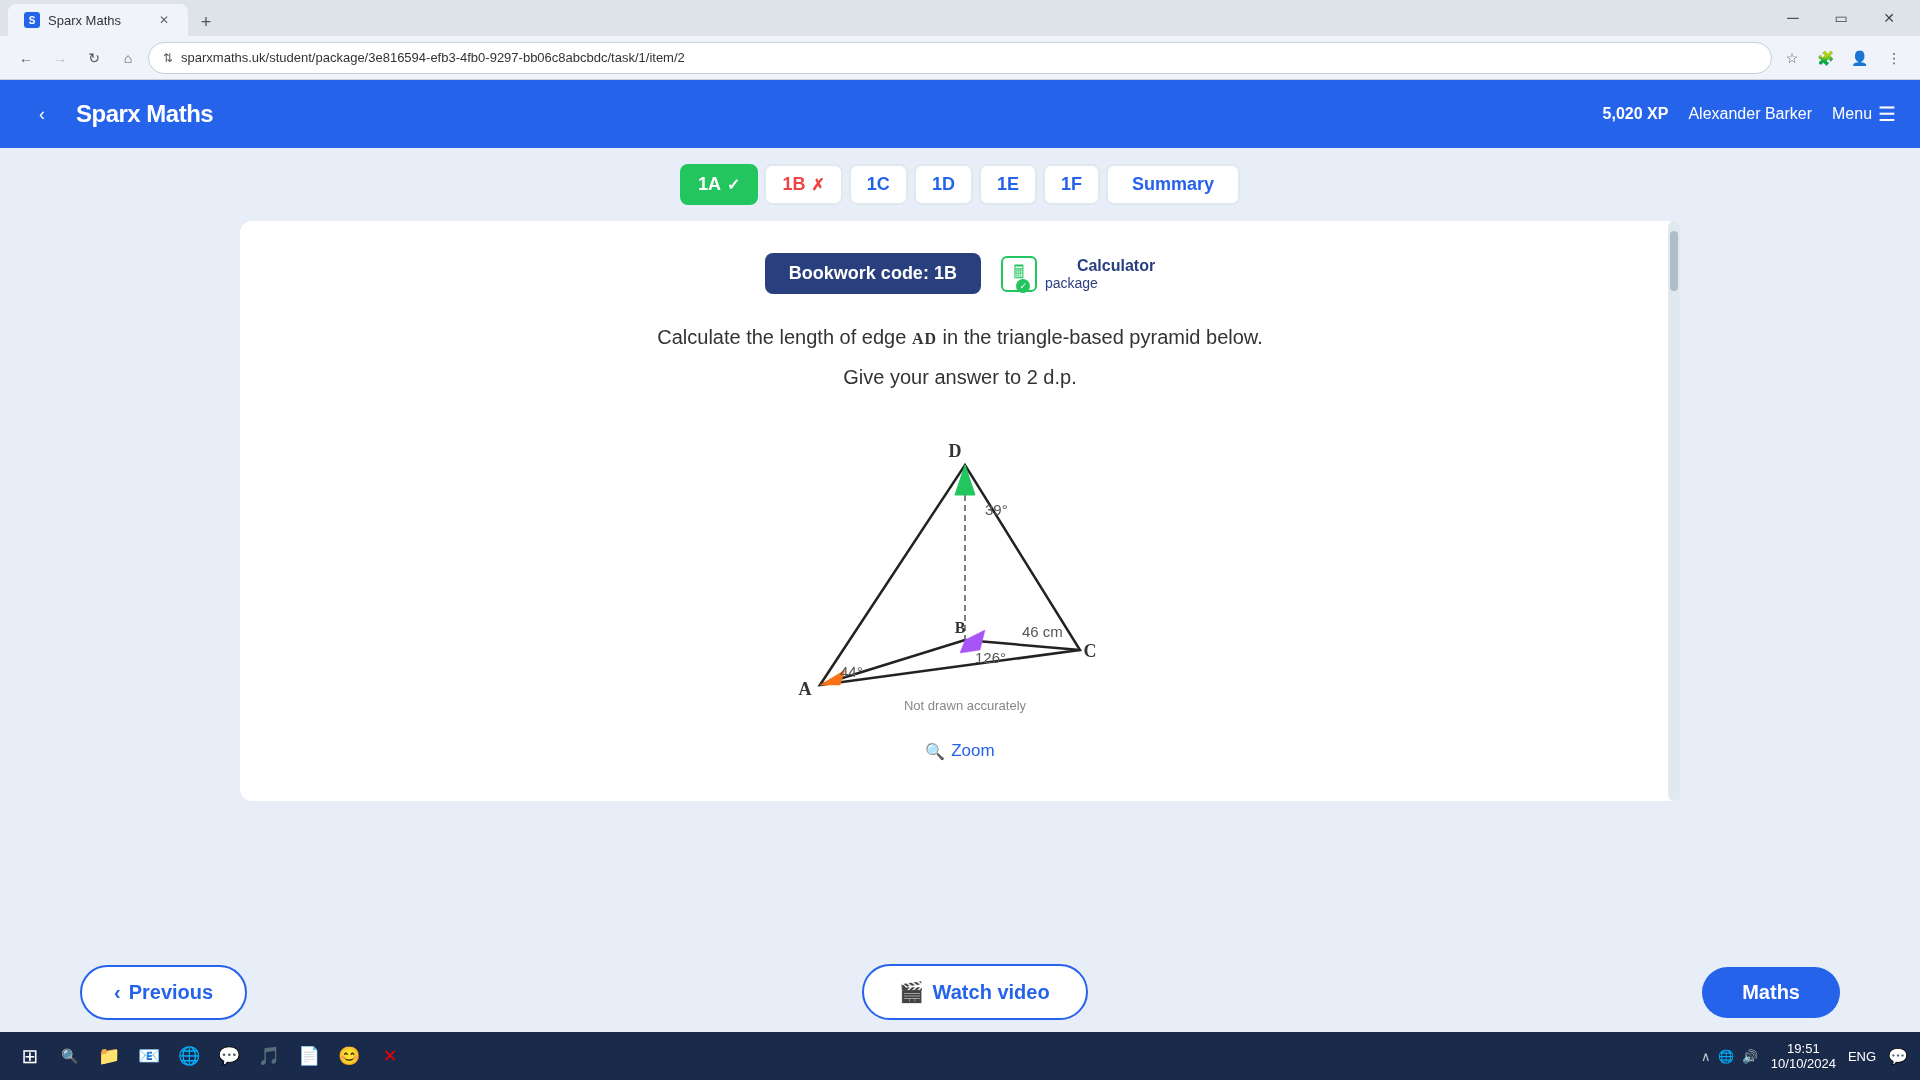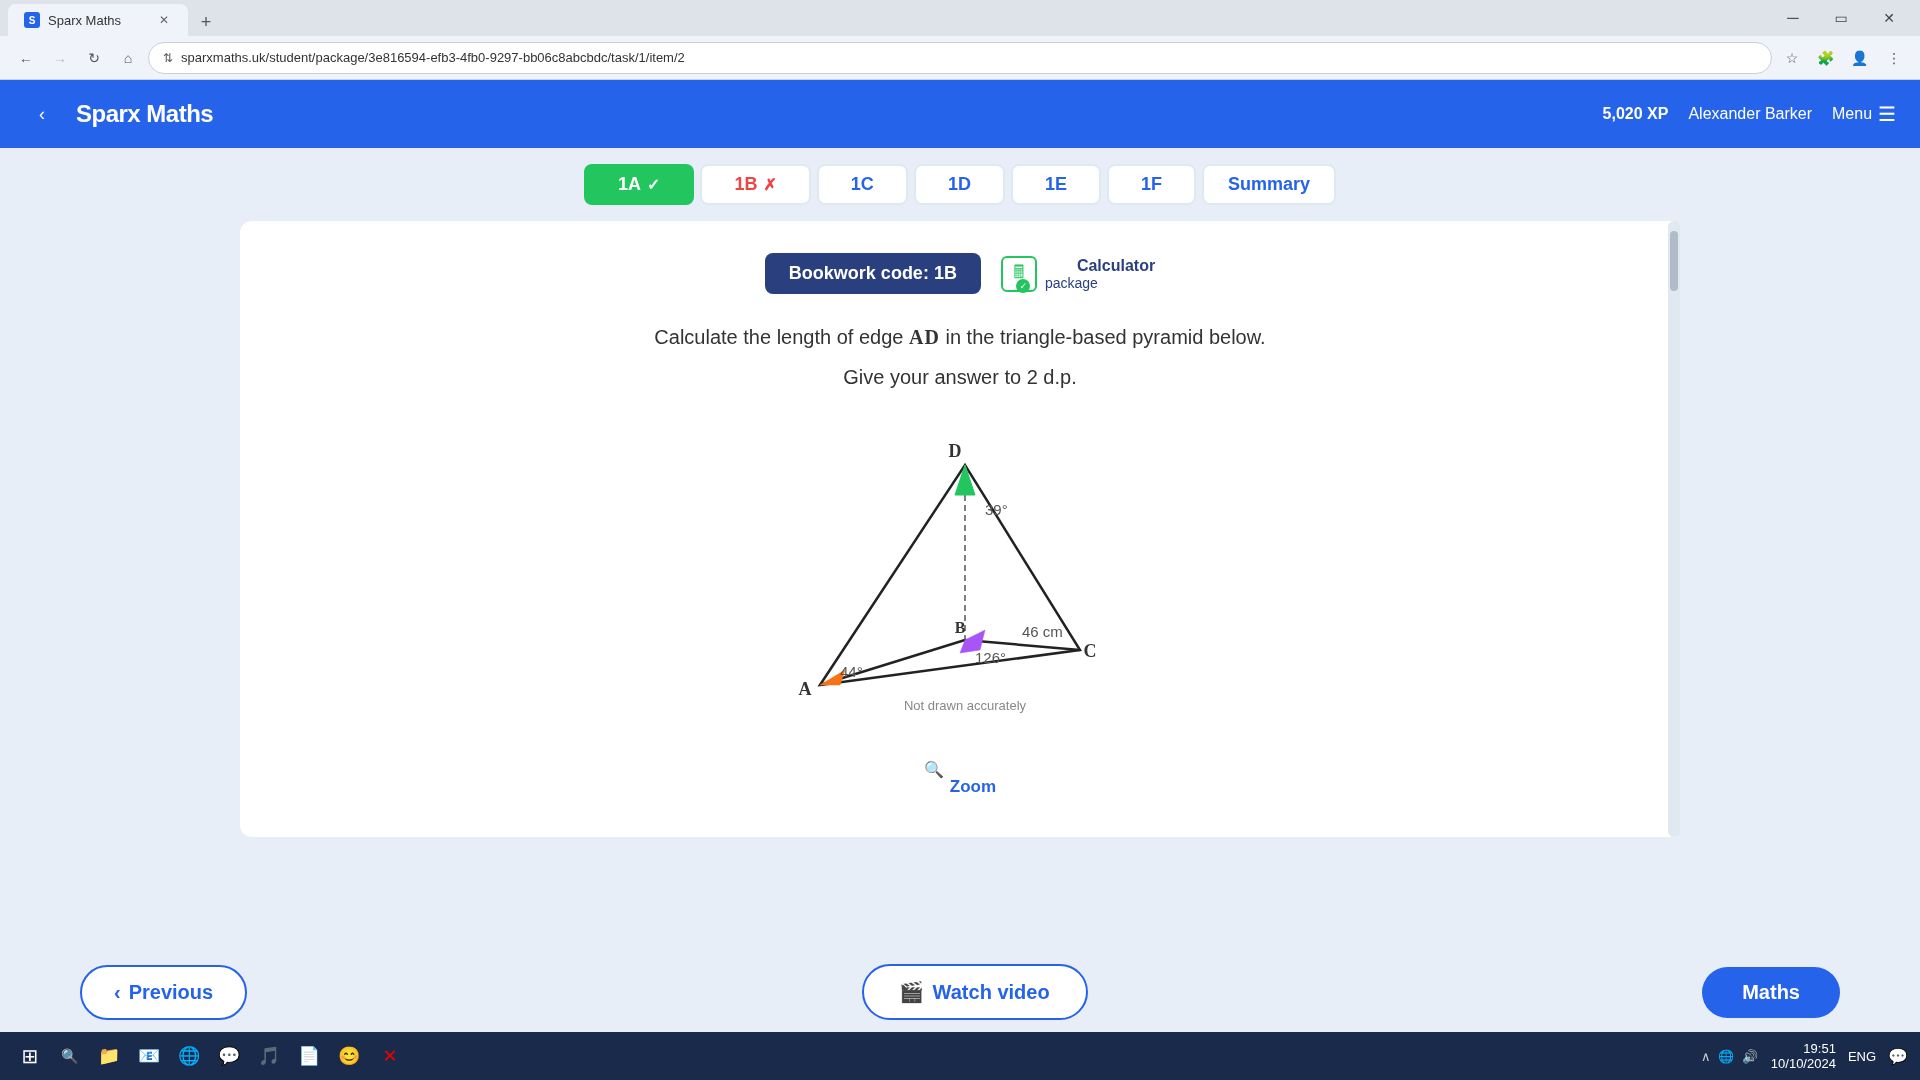--- a/index.html
+++ b/index.html
@@ -116,21 +116,21 @@
     
     .tab-nav {
       background: #e8eef7;
       display: flex;
       justify-content: center;
       align-items: center;
       padding: 16px 0;
       gap: 6px;
     }
     .task-tab {
-      padding: 8px 32px;
+      padding: 8px 16px;
       border-radius: 8px;
       font-size: 18px;
       font-weight: 600;
       cursor: pointer;
       border: 2px solid transparent;
       display: flex;
       align-items: center;
       gap: 6px;
     }
     .task-tab.completed { background: #22c55e; color: white; }
@@ -180,21 +180,21 @@
     }
 
     .question-text {
       text-align: center;
       font-size: 20px;
       color: #333;
       margin-bottom: 14px;
       line-height: 1.5;
     }
     .question-text .edge-label {
-      font-size: 20px;
+      font-size: 16px;
       font-family: 'Times New Roman', serif;
       font-weight: bold;
       letter-spacing: 1px;
     }
     .question-sub {
       text-align: center;
       font-size: 20px;
       color: #333;
       margin-bottom: 16px;
     }
@@ -285,21 +285,21 @@
       font-size: 18px;
     }
     .taskbar-right {
       margin-left: auto;
       display: flex;
       align-items: center;
       gap: 12px;
       color: white;
       font-size: 13px;
     }
-    .clock { text-align: right; }
+    .clock { text-align: center; }
     .scrollbar {
       position: absolute;
       right: 0;
       top: 0;
       bottom: 0;
       width: 12px;
       background: #e0e8f0;
       border-radius: 6px;
     }
     .scrollbar-thumb {
@@ -437,21 +437,21 @@
         <text x="185" y="258" font-size="15" fill="#555" font-family="Arial">126°</text>
 
         <text x="232" y="232" font-size="15" fill="#555" font-family="Arial">46 cm</text>
 
         <text x="175" y="305" font-size="13" fill="#888" font-family="Arial" text-anchor="middle">Not drawn accurately</text>
       </svg>
     </div>
 
     <div class="zoom-btn">
       <span>🔍</span>
-      <span style="font-weight:700;font-size:17px;margin-top:36px;">Zoom</span>
+      <span style="font-weight:400;font-size:17px;">Zoom</span>
     </div>
   </div>
 </div>
 
 <div class="bottom-nav">
   <button class="prev-btn">
     <span>‹</span>
     <span>Previous</span>
   </button>
   <button class="watch-btn">

